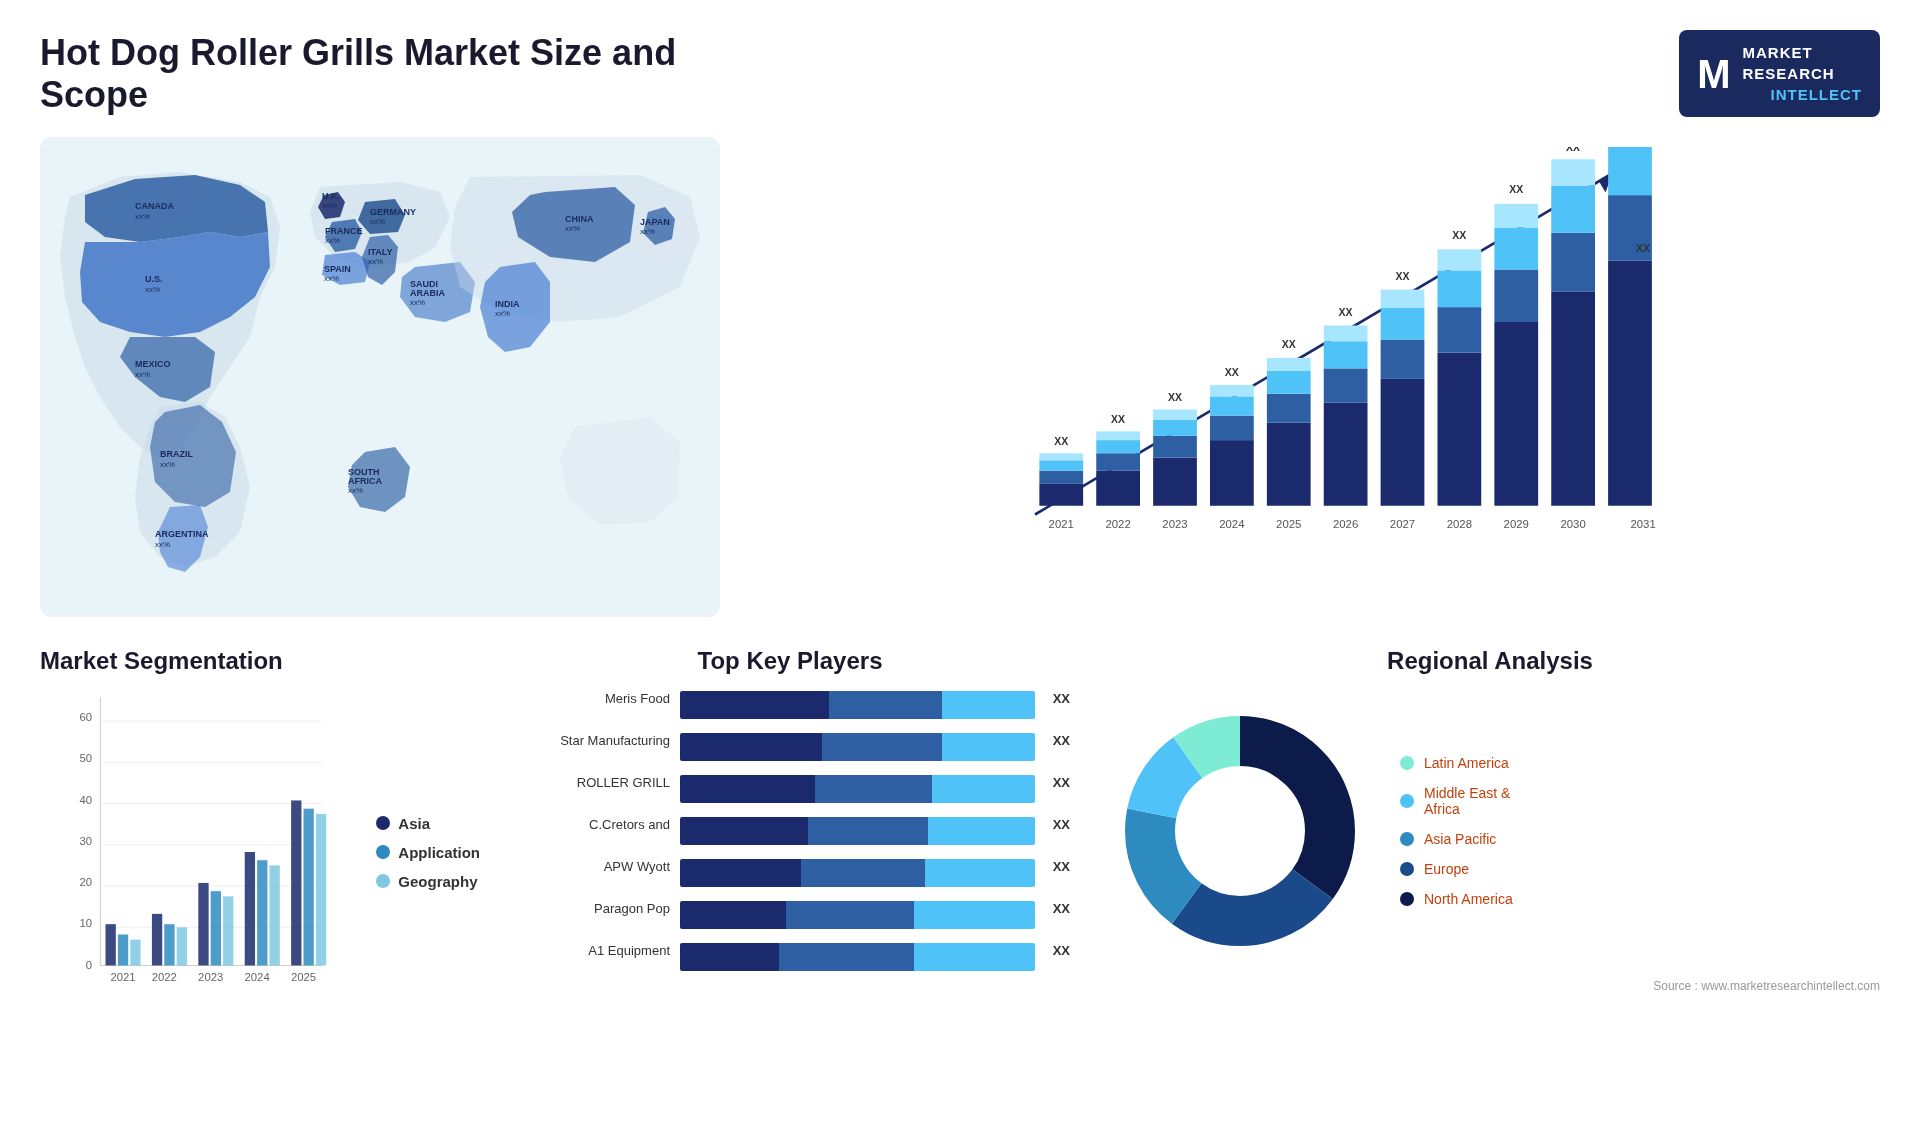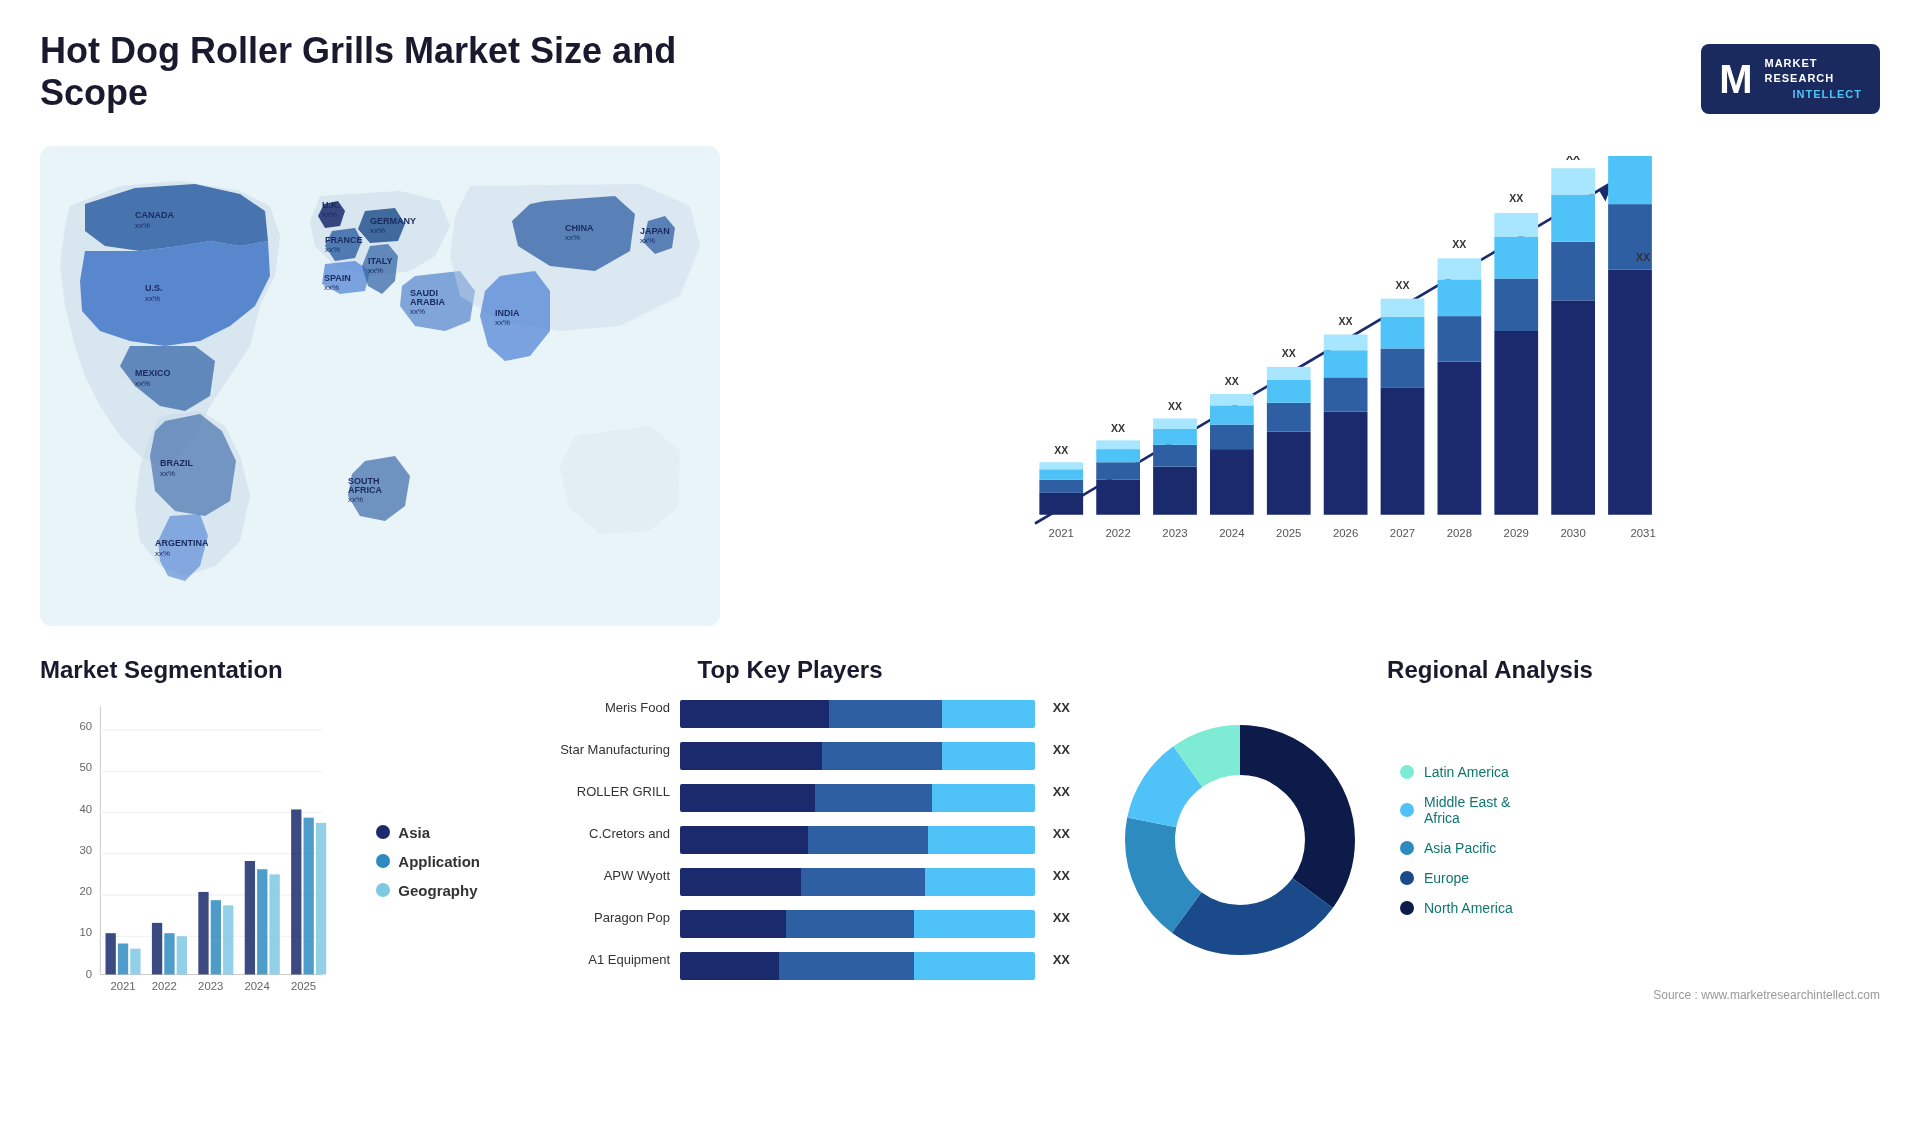--- a/index.html
+++ b/index.html
@@ -9,22 +9,22 @@
       width: 1920px;
       min-height: 1146px;
       padding: 30px 40px;
       color: #222;
     }
 
     
     .header {
       display: flex;
       justify-content: space-between;
-      align-items: flex-end;
-      margin-bottom: 32px;
+      align-items: center;
+      margin-bottom: 20px;
     }
     .main-title {
       font-size: 36px;
       font-weight: 700;
       color: #1a1a2e;
       max-width: 700px;
     }
     .logo-area {
       display: flex;
       align-items: center;
@@ -36,21 +36,21 @@
     .logo-m {
       font-size: 40px;
       font-weight: 900;
       color: #fff;
       line-height: 1;
     }
     .logo-text {
       display: flex;
       flex-direction: column;
       color: #fff;
-      font-size: 11px;
+      font-size: 15px;
       font-weight: 700;
       letter-spacing: 1px;
       line-height: 1.4;
     }
     .logo-text span:last-child {
       color: #4fc3f7;
       padding-left: 28px;
     }
 
     
@@ -190,21 +190,21 @@
     .regional-legend {
       display: flex;
       flex-direction: column;
       gap: 14px;
     }
     .reg-legend-item {
       display: flex;
       align-items: center;
       gap: 10px;
       font-size: 14px;
-      color: #0f766e;
+      color: #c2410c;
     }
     .reg-legend-dot {
       width: 14px;
       height: 14px;
       border-radius: 50%;
       flex-shrink: 0;
     }
     .source-text {
       font-size: 12px;
       color: #999;

